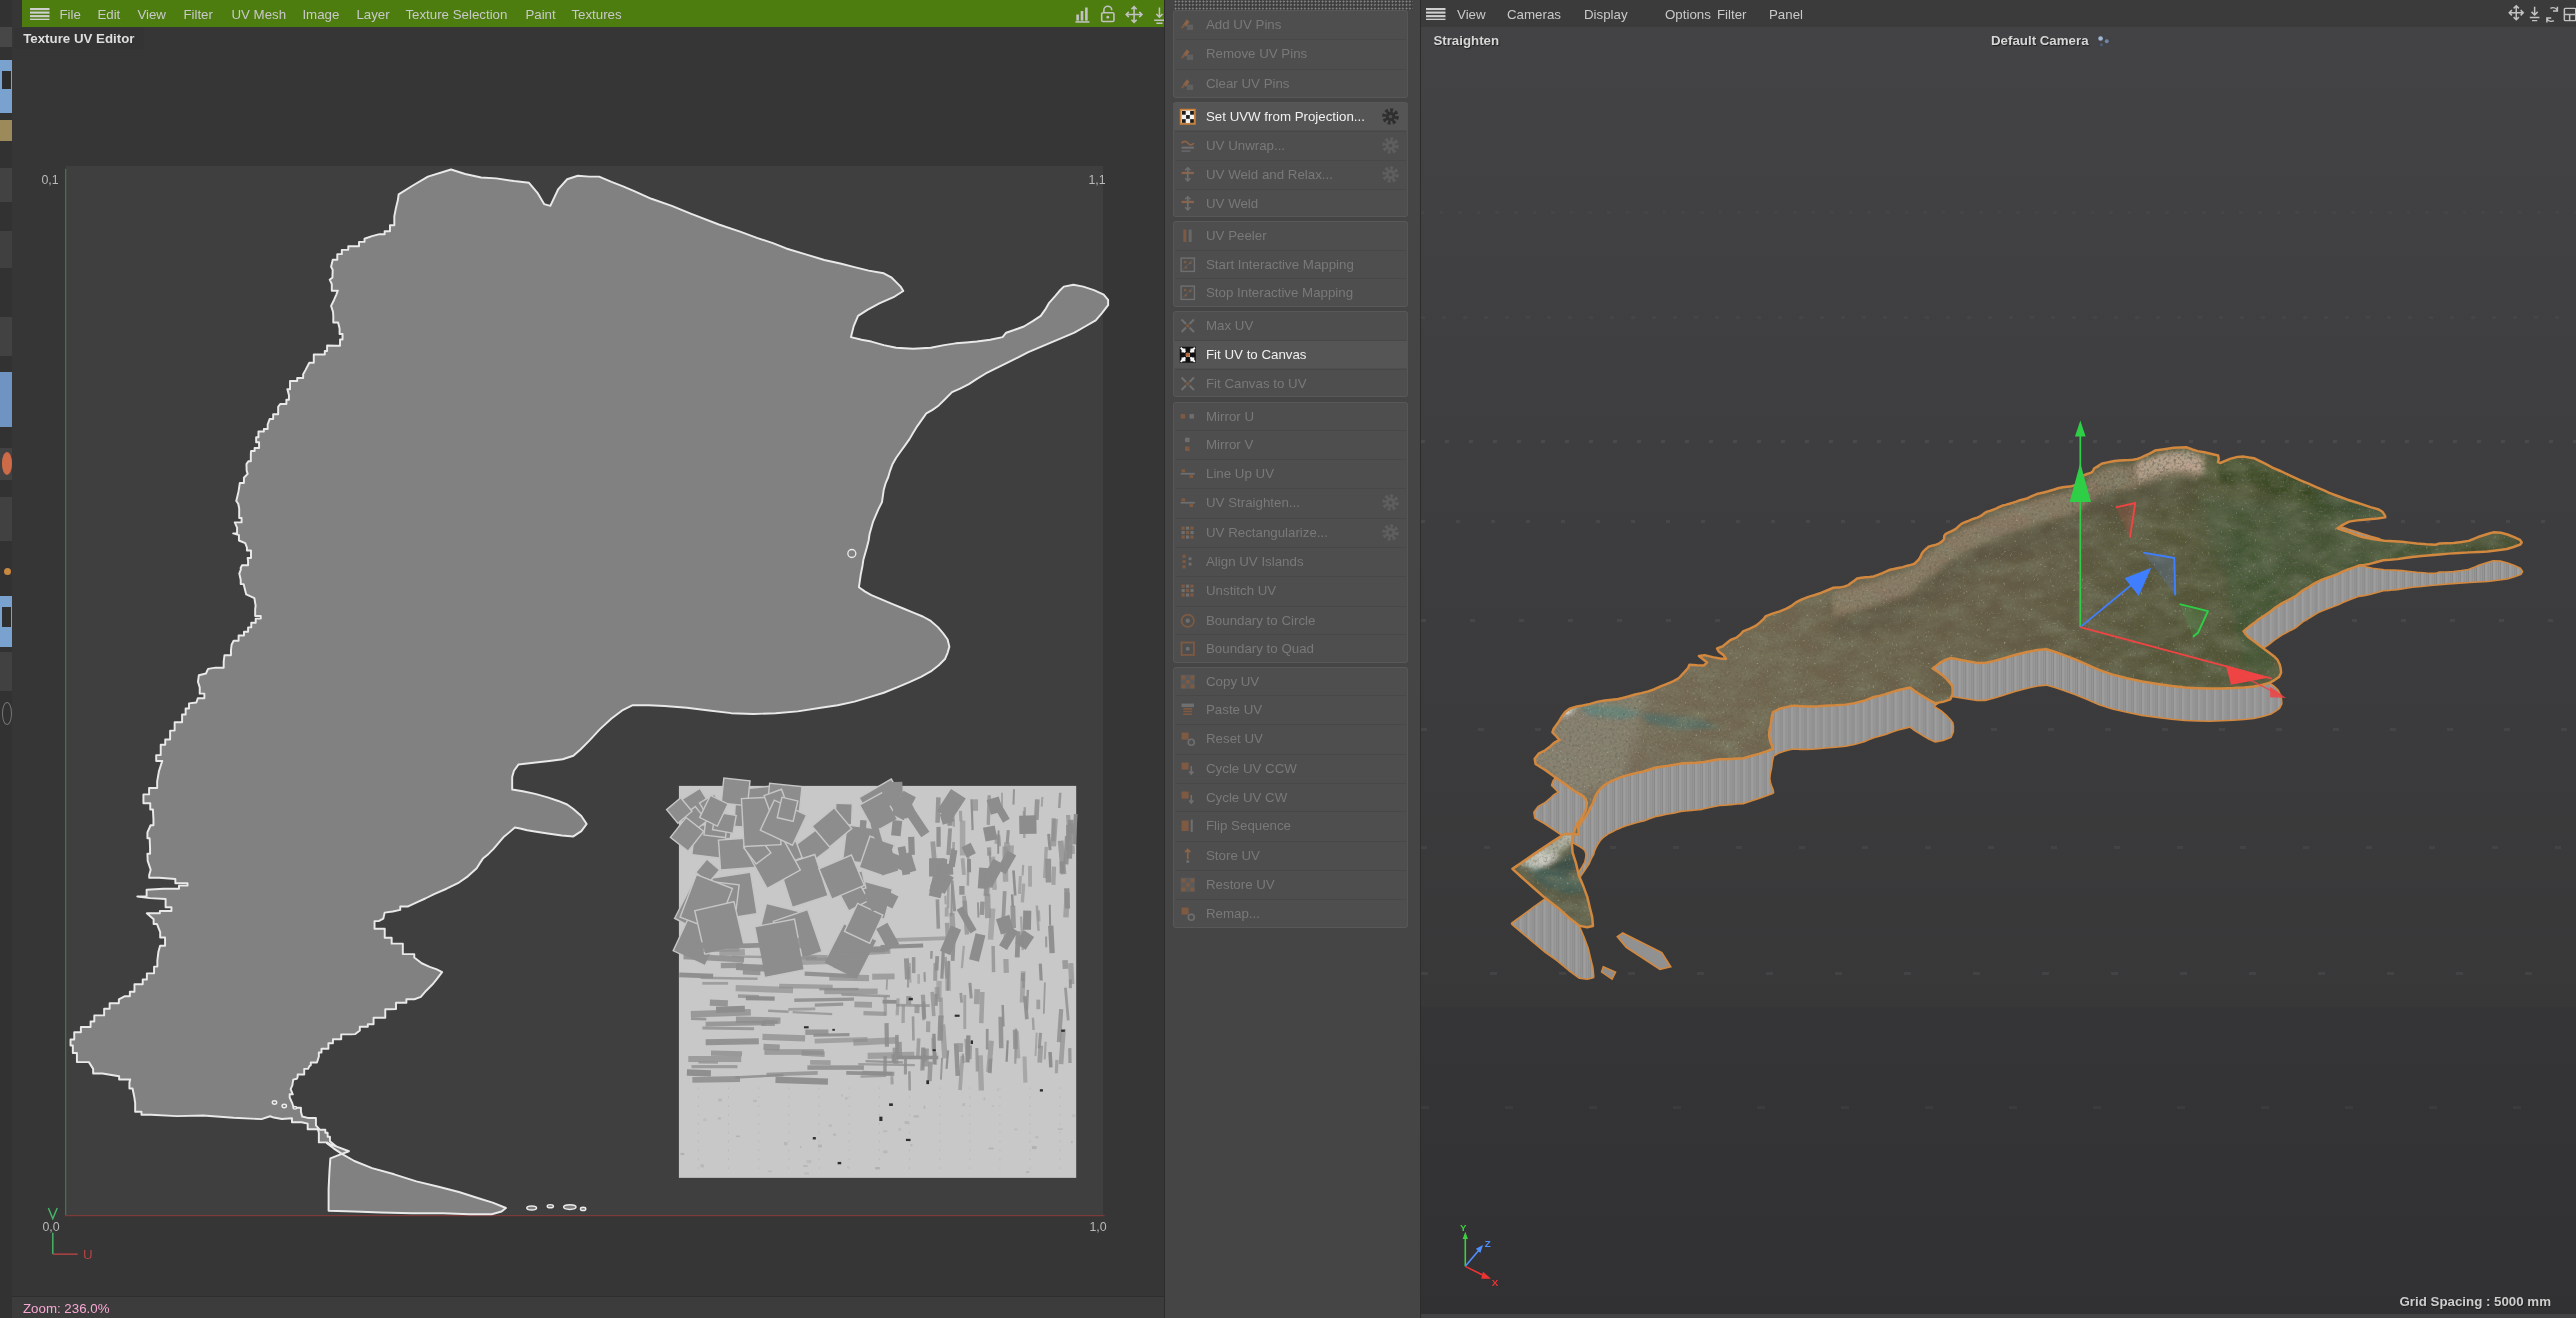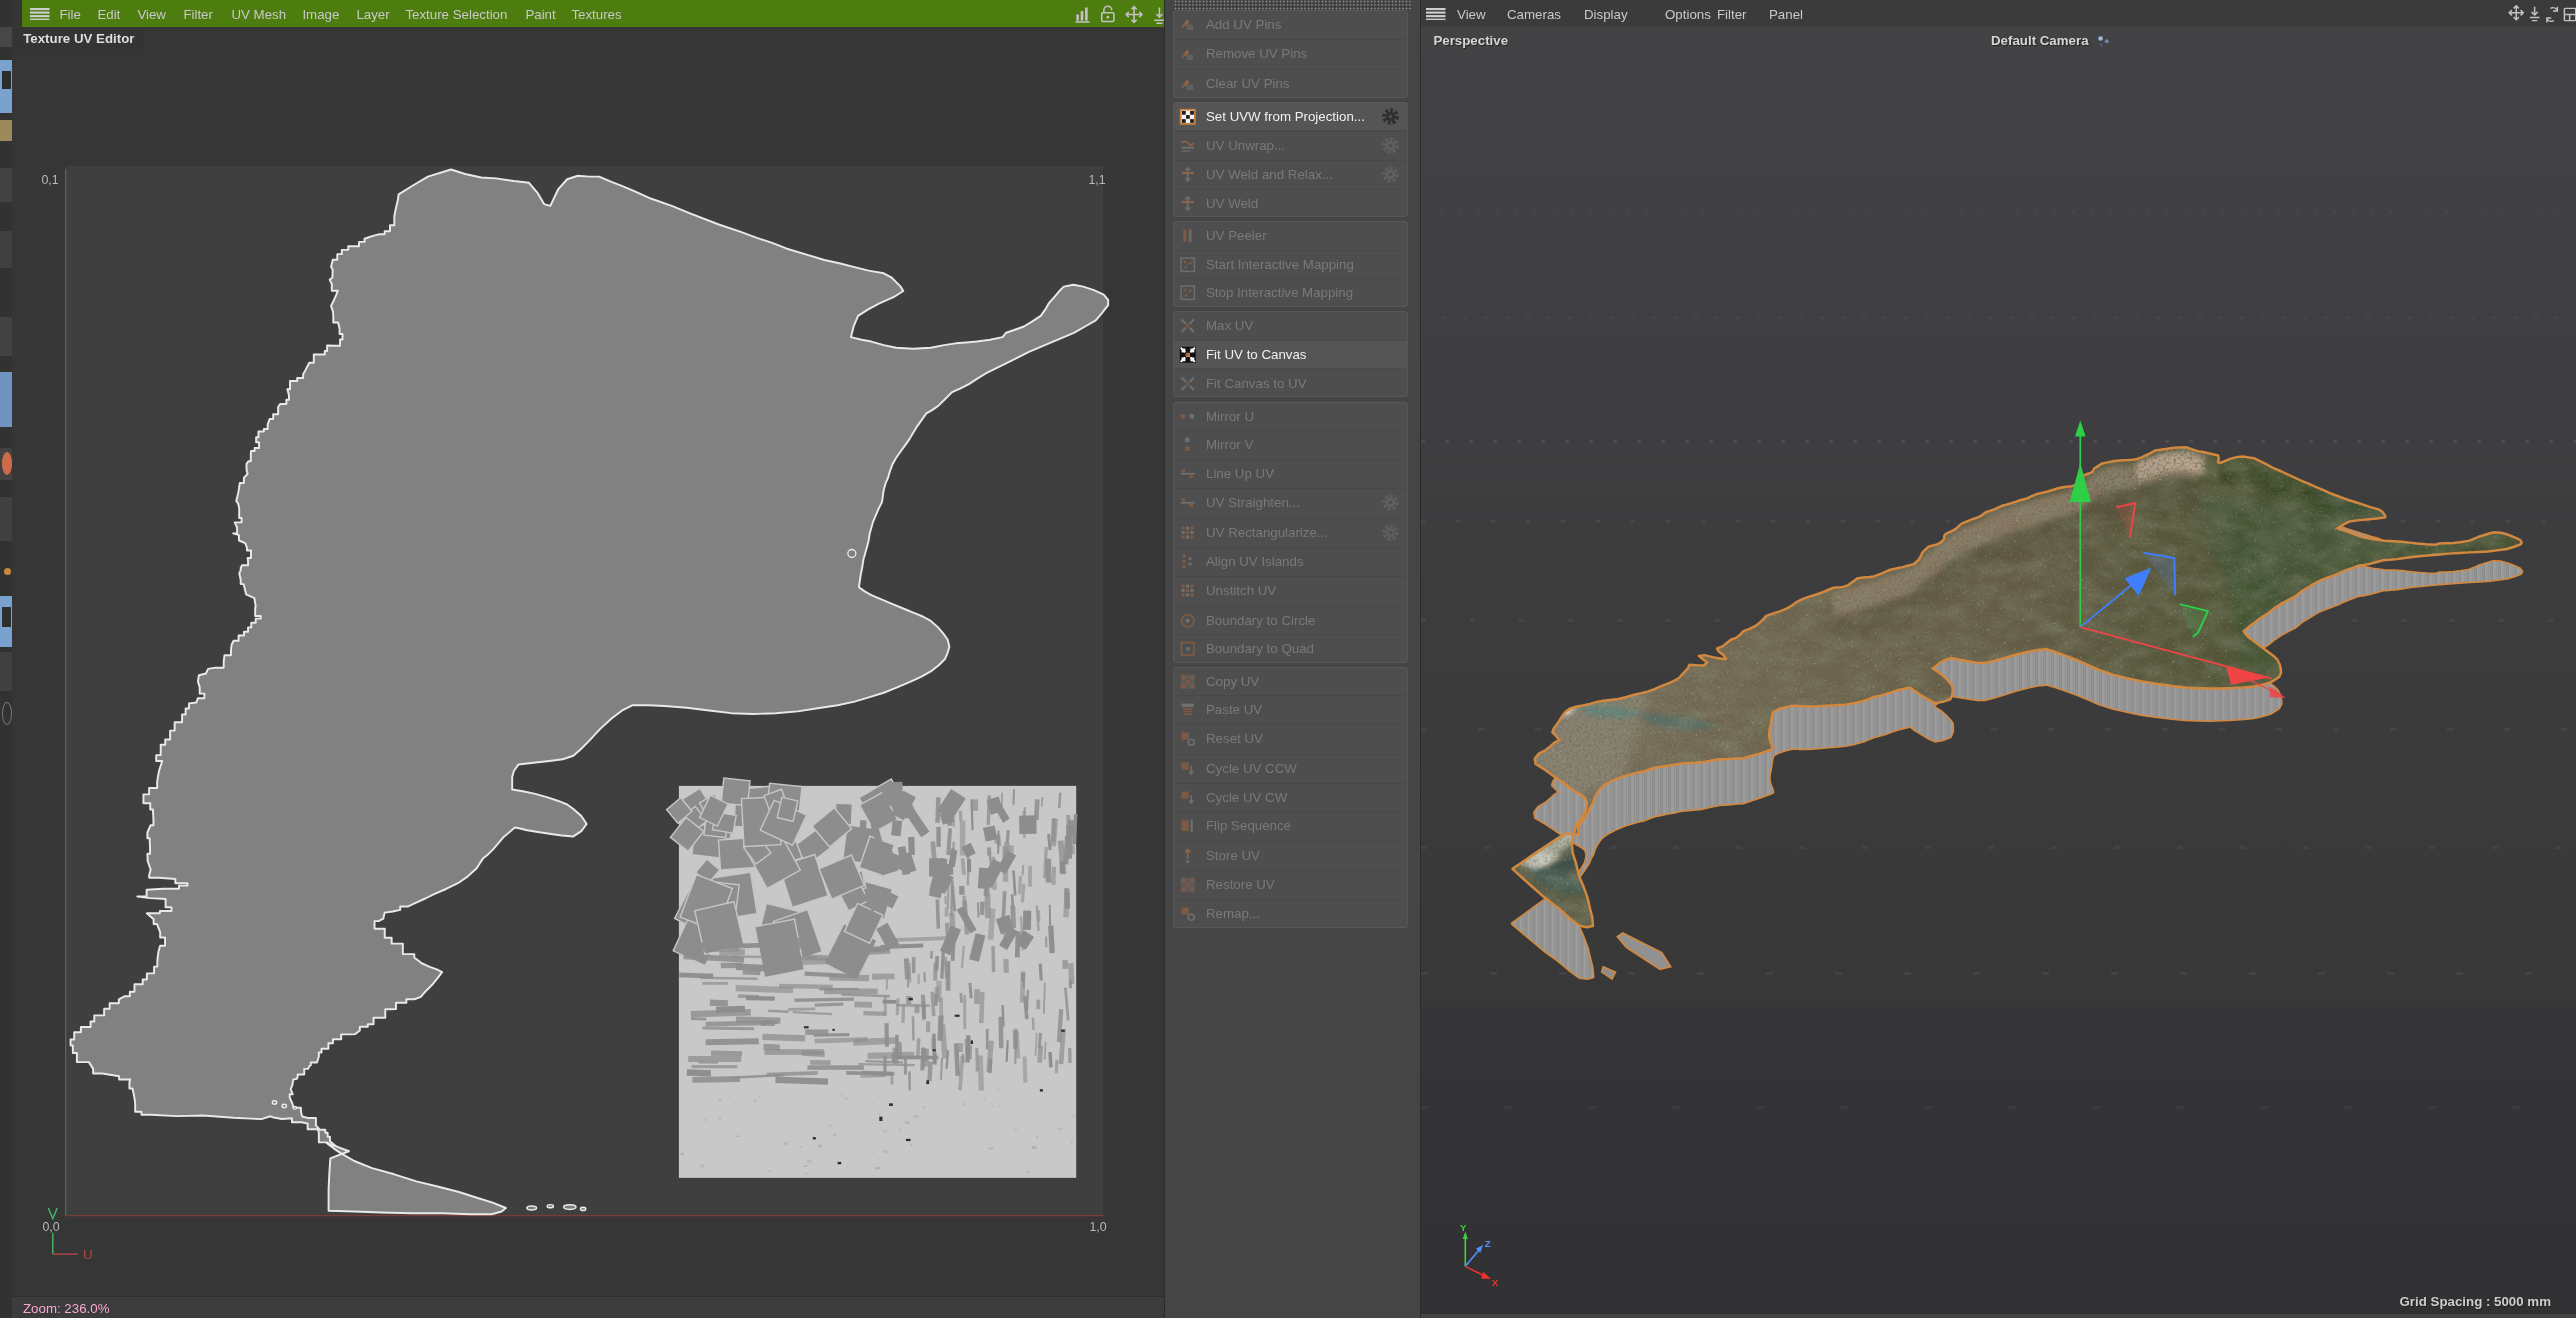--- a/index.html
+++ b/index.html
@@ -1018,21 +1018,21 @@
           </g>
       <g>
             <path d="M48 5 a6 6 0 0 1 8 2 M56 3 L56 8 L51 8 M52 19 a6 6 0 0 1 -8 -2 M44 21 L44 16 L49 16"></path>
           </g>
       <g>
             <rect x="64" y="5" width="13" height="14" rx="1"></rect>
             <path d="M64 12 L77 12 M70 12 L70 19"></path>
           </g>
     </svg>
   </div>
-  <div class="vlab" style="left:12.4px;top:33px">Perspective</div>
+  <div class="vlab" style="left:12.4px;top:33px">Straighten</div>
   <div class="vlab" style="left:570px;top:33px">Default Camera</div>
   <svg class="abs" style="left:676px;top:35px" width="16" height="12.4" viewBox="0 0 18 14">
         <circle cx="4" cy="4" r="2.6" fill="#9fb8d8"></circle>
         <circle cx="11" cy="7" r="2.2" fill="#6f86a8"></circle>
         <circle cx="5" cy="11" r="1.8" fill="#4e5e78"></circle>
       </svg>
 
   <svg class="abs" style="left:31px;top:1222px" width="62" height="71" viewBox="0 0 70 80">
     <line x1="15" y1="50" x2="15" y2="16" stroke="#3fcf3f" stroke-width="1.8"></line>
     <path d="M12,19 L15,11 L18,19 Z" fill="#3fcf3f"></path>

